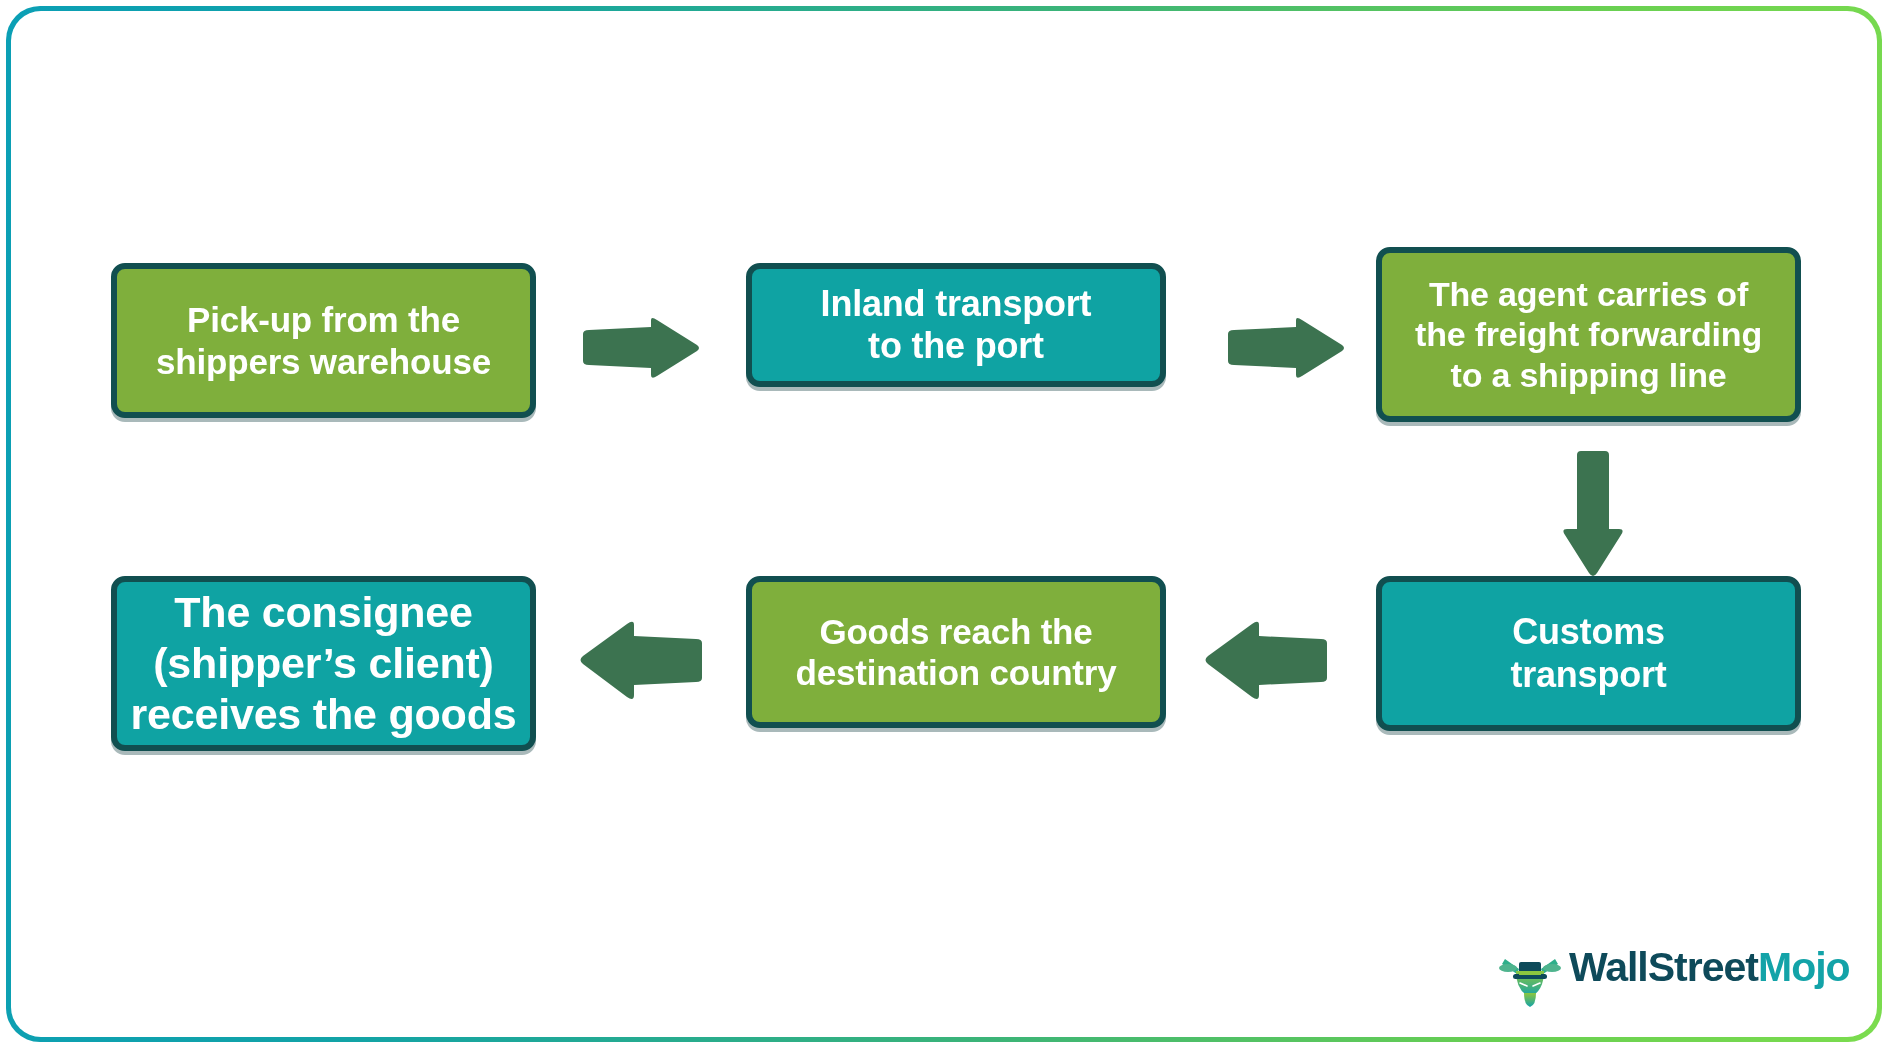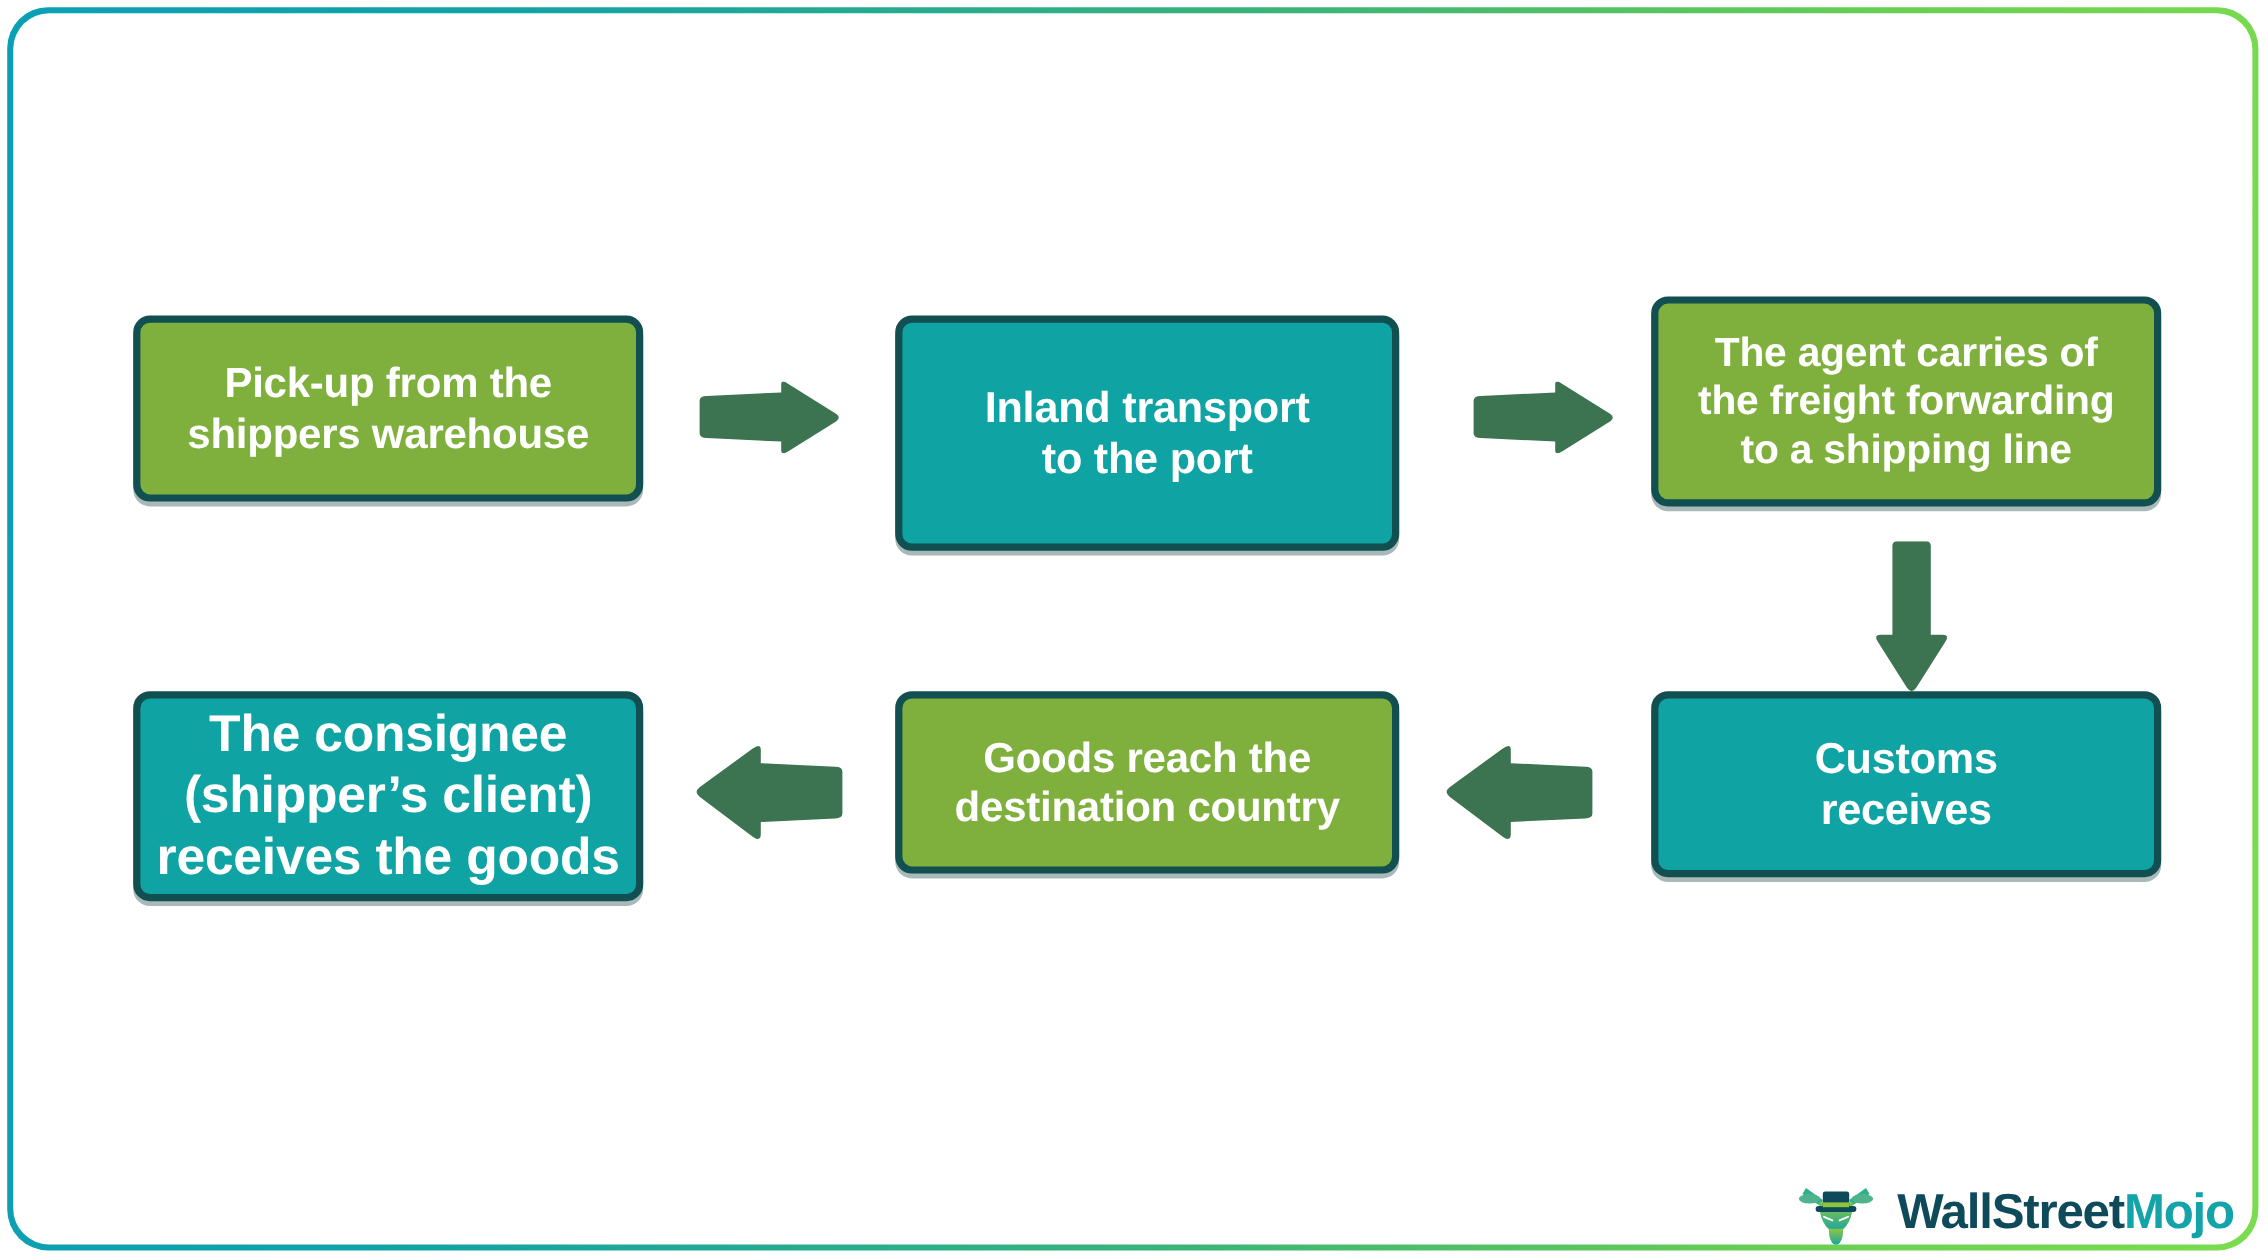--- a/index.html
+++ b/index.html
@@ -65,26 +65,25 @@
   .node-label { display: block; white-space: pre-line; }
 
   
   .arrow { position: absolute; }
   .arrow svg { display: block; }
 
   
   #logo {
     position: absolute;
     left: 1488px;
-    top: 962px;
+    top: 936px;
     width: 330px;
     height: 72px;
     display: flex;
-    align-items: center;
-    gap: 20px;
+    gap: 8px;
   }
   #logo .mascot { width: 62px; height: 62px; flex: 0 0 62px; }
   #logo .wordmark {
     font-size: 41px;
     font-weight: bold;
     letter-spacing: -1px;
     white-space: nowrap;
     line-height: 1;
   }
   #logo .wm-a { color: #0E4A5A; }
@@ -101,21 +100,21 @@
         <span class="node-label">Pick-up from the
 shippers warehouse</span>
       </div>
 
       <div class="arrow" style="left:570px; top:307px;">
         <svg width="120" height="60" viewBox="0 0 120 60" aria-hidden="true">
           <path d="M2 16 Q2 12 8 12 L70 9 L70 2 Q70 -2 76 2 L116 27 Q120 30 116 33 L76 58 Q70 62 70 57 L70 50 L8 47 Q2 47 2 43 Z" fill="#3C7350"></path>
         </svg>
       </div>
 
-      <div class="node teal" style="left:735px; top:252px; width:420px; height:196px; font-size:36px;align-items:center;">
+      <div class="node teal" style="left:735px; top:252px; width:420px; height:124px; font-size:36px;align-items:center;">
         <span class="node-label">Inland transport
 to the port</span>
       </div>
 
       <div class="arrow" style="left:1215px; top:307px;">
         <svg width="120" height="60" viewBox="0 0 120 60" aria-hidden="true">
           <path d="M2 16 Q2 12 8 12 L70 9 L70 2 Q70 -2 76 2 L116 27 Q120 30 116 33 L76 58 Q70 62 70 57 L70 50 L8 47 Q2 47 2 43 Z" fill="#3C7350"></path>
         </svg>
       </div>
 
@@ -149,21 +148,21 @@
       </div>
 
       <div class="arrow" style="left:1190px; top:600px;">
         <svg width="130" height="100" viewBox="0 0 130 100" aria-hidden="true">
           <path d="M126 32 Q126 28 120 28 L58 25 L58 14 Q58 8 51 13 L7 45 Q2 49 7 53 L51 86 Q58 91 58 84 L58 74 L120 71 Q126 71 126 67 Z" fill="#3C7350"></path>
         </svg>
       </div>
 
       <div class="node teal" style="left:1365px; top:565px; width:425px; height:155px; font-size:36px;">
         <span class="node-label">Customs
-receives</span>
+transport</span>
       </div>
 
       <div id="logo">
         <span class="mascot">
           <svg width="62" height="62" viewBox="0 0 62 62" aria-hidden="true">
             <defs>
               <linearGradient id="mg" x1="0" y1="0" x2="0" y2="1">
                 <stop offset="0%" stop-color="#8CC63F"></stop>
                 <stop offset="100%" stop-color="#13A3A8"></stop>
               </linearGradient>

